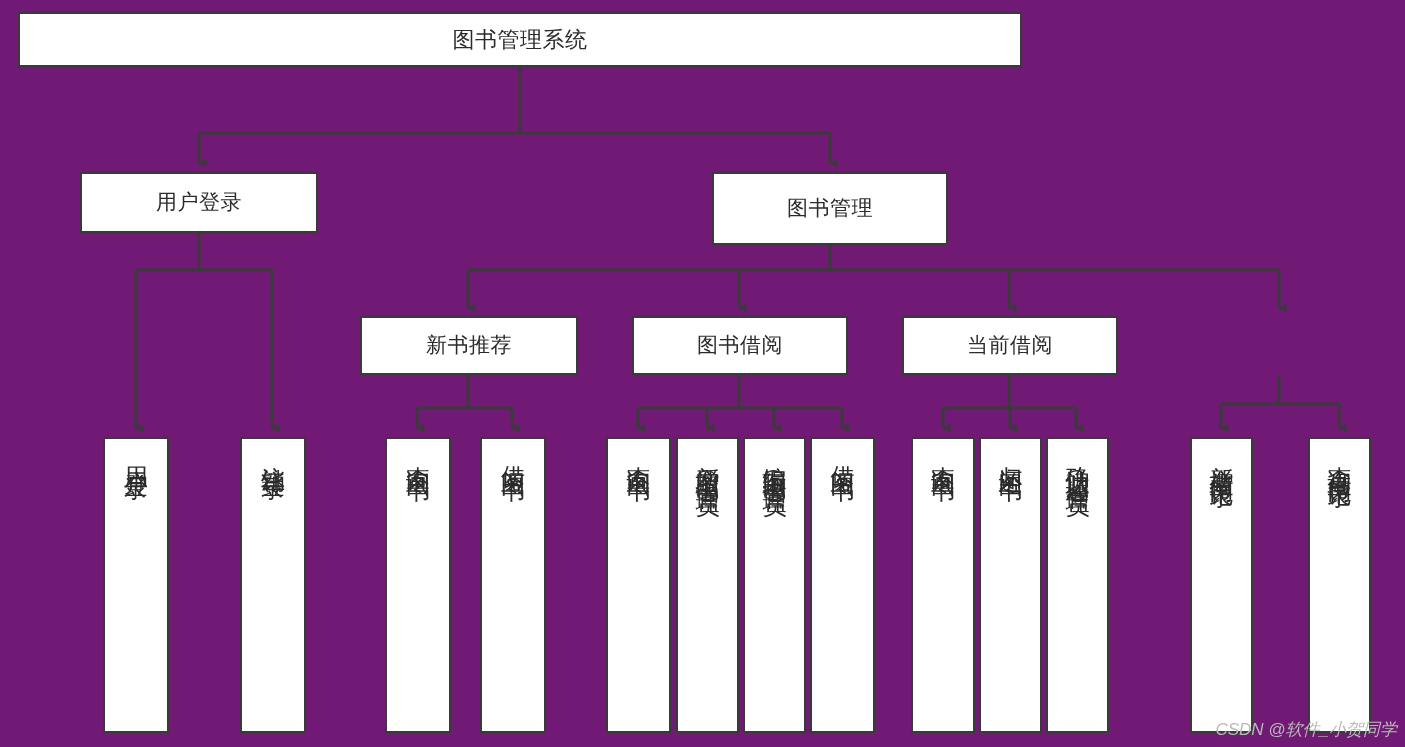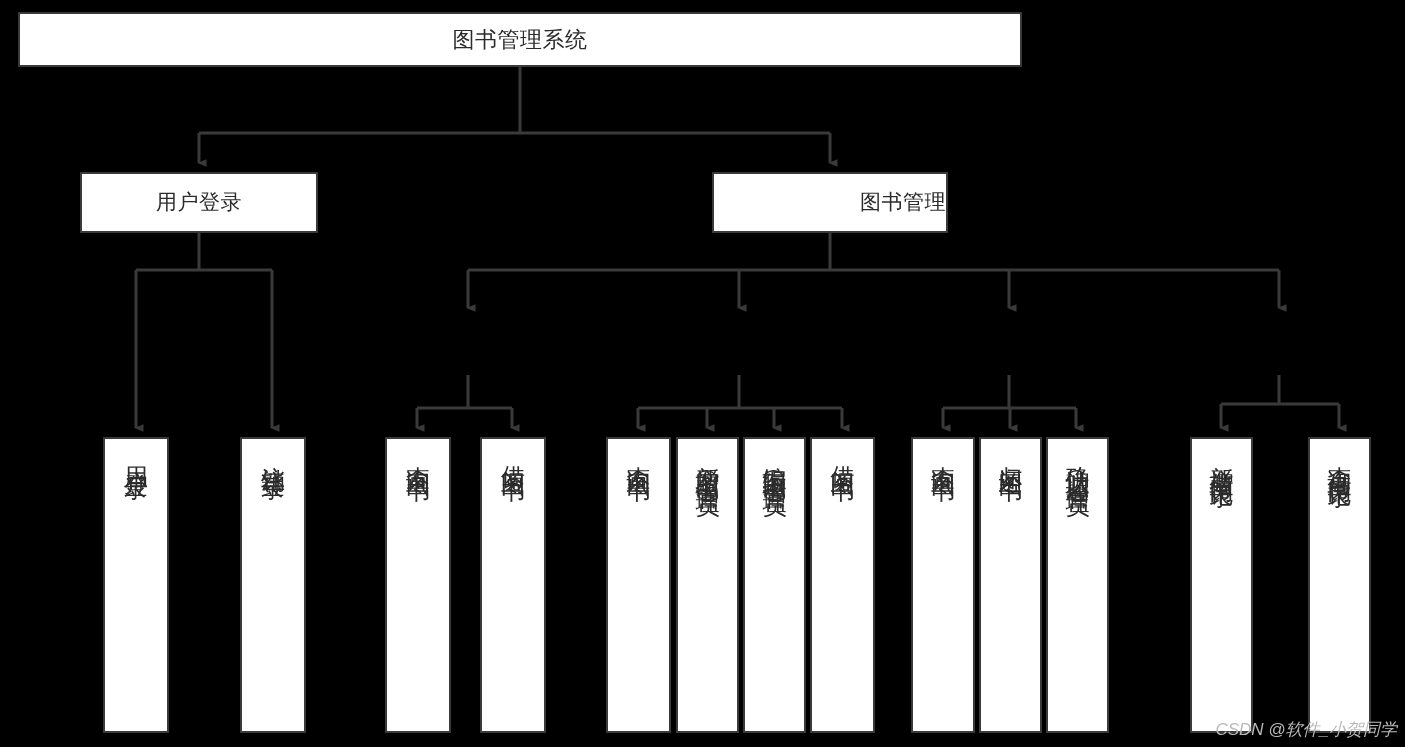--- a/index.html
+++ b/index.html
@@ -8,21 +8,21 @@
     padding: 0;
     background: #ffffff;
   }
   body {
     font-family: "Liberation Sans", "DejaVu Sans", sans-serif;
   }
   #canvas {
     position: relative;
     width: 1405px;
     height: 747px;
-    background: #000000;
+    background: #701a75;
     overflow: hidden;
   }
   svg#wires {
     position: absolute;
     left: 0;
     top: 0;
     width: 1405px;
     height: 747px;
   }
   .node {
@@ -130,26 +130,35 @@
   </svg>
 
   <div class="node horiz root" style="left:18px; top:12px; width:1004px; height:55px;">
     <span class="label">图书管理系统</span>
   </div>
 
   <div class="node horiz" style="left:80px; top:172px; width:238px; height:61px;">
     <span class="label">用户登录</span>
   </div>
 
-  <div class="node horiz" style="left:712px; top:172px; width:236px; height:61px;justify-content:flex-end;">
+  <div class="node horiz" style="left:712px; top:172px; width:236px; height:73px;">
     <span class="label">图书管理</span>
   </div>
 
-
-
+  <div class="node horiz" style="left:360px; top:316px; width:218px; height:59px;">
+    <span class="label">新书推荐</span>
+  </div>
+
+  <div class="node horiz" style="left:632px; top:316px; width:216px; height:59px;">
+    <span class="label">图书借阅</span>
+  </div>
+
+  <div class="node horiz" style="left:902px; top:316px; width:216px; height:59px;">
+    <span class="label">当前借阅</span>
+  </div>
 
 
   <div class="node vert" style="left:103px; top:437px; width:66px; height:296px;">
     <span class="label">用户登录</span>
   </div>
 
   <div class="node vert" style="left:240px; top:437px; width:66px; height:296px;">
     <span class="label">注销登录</span>
   </div>
 

